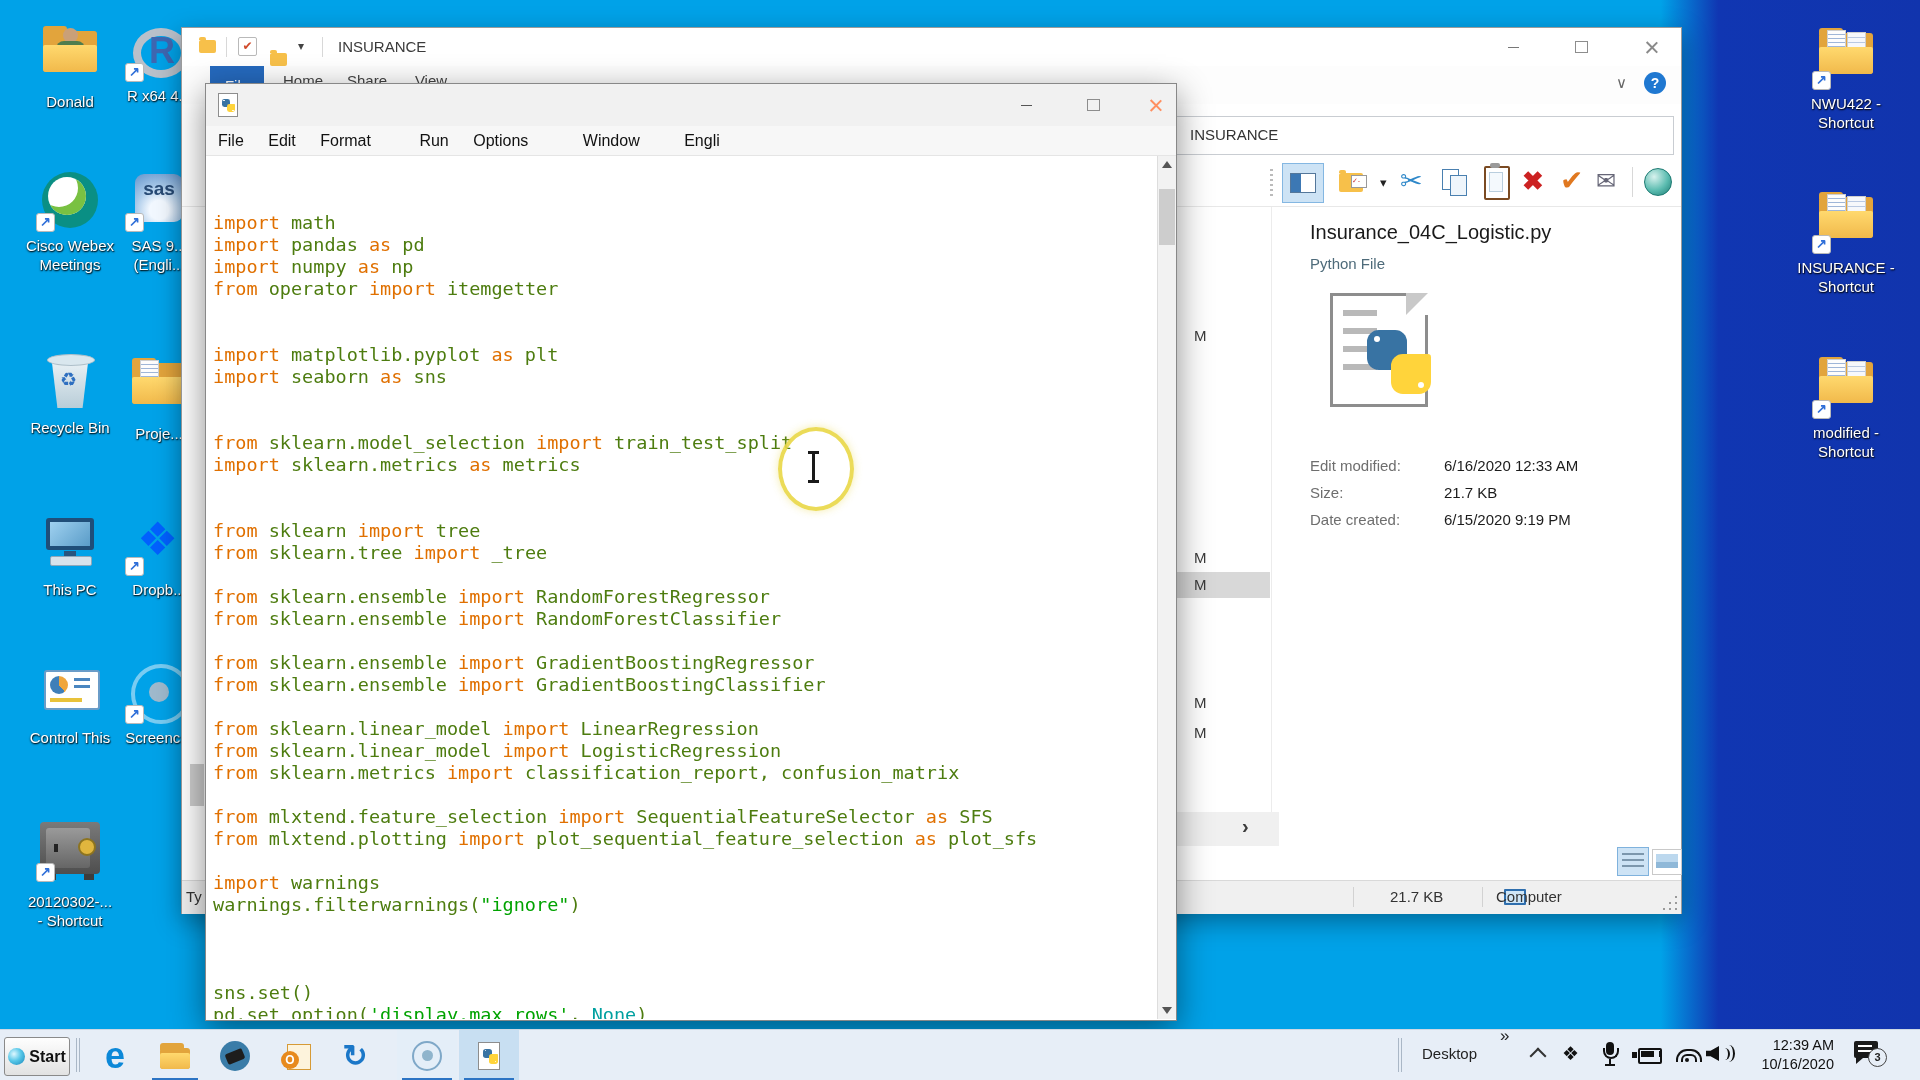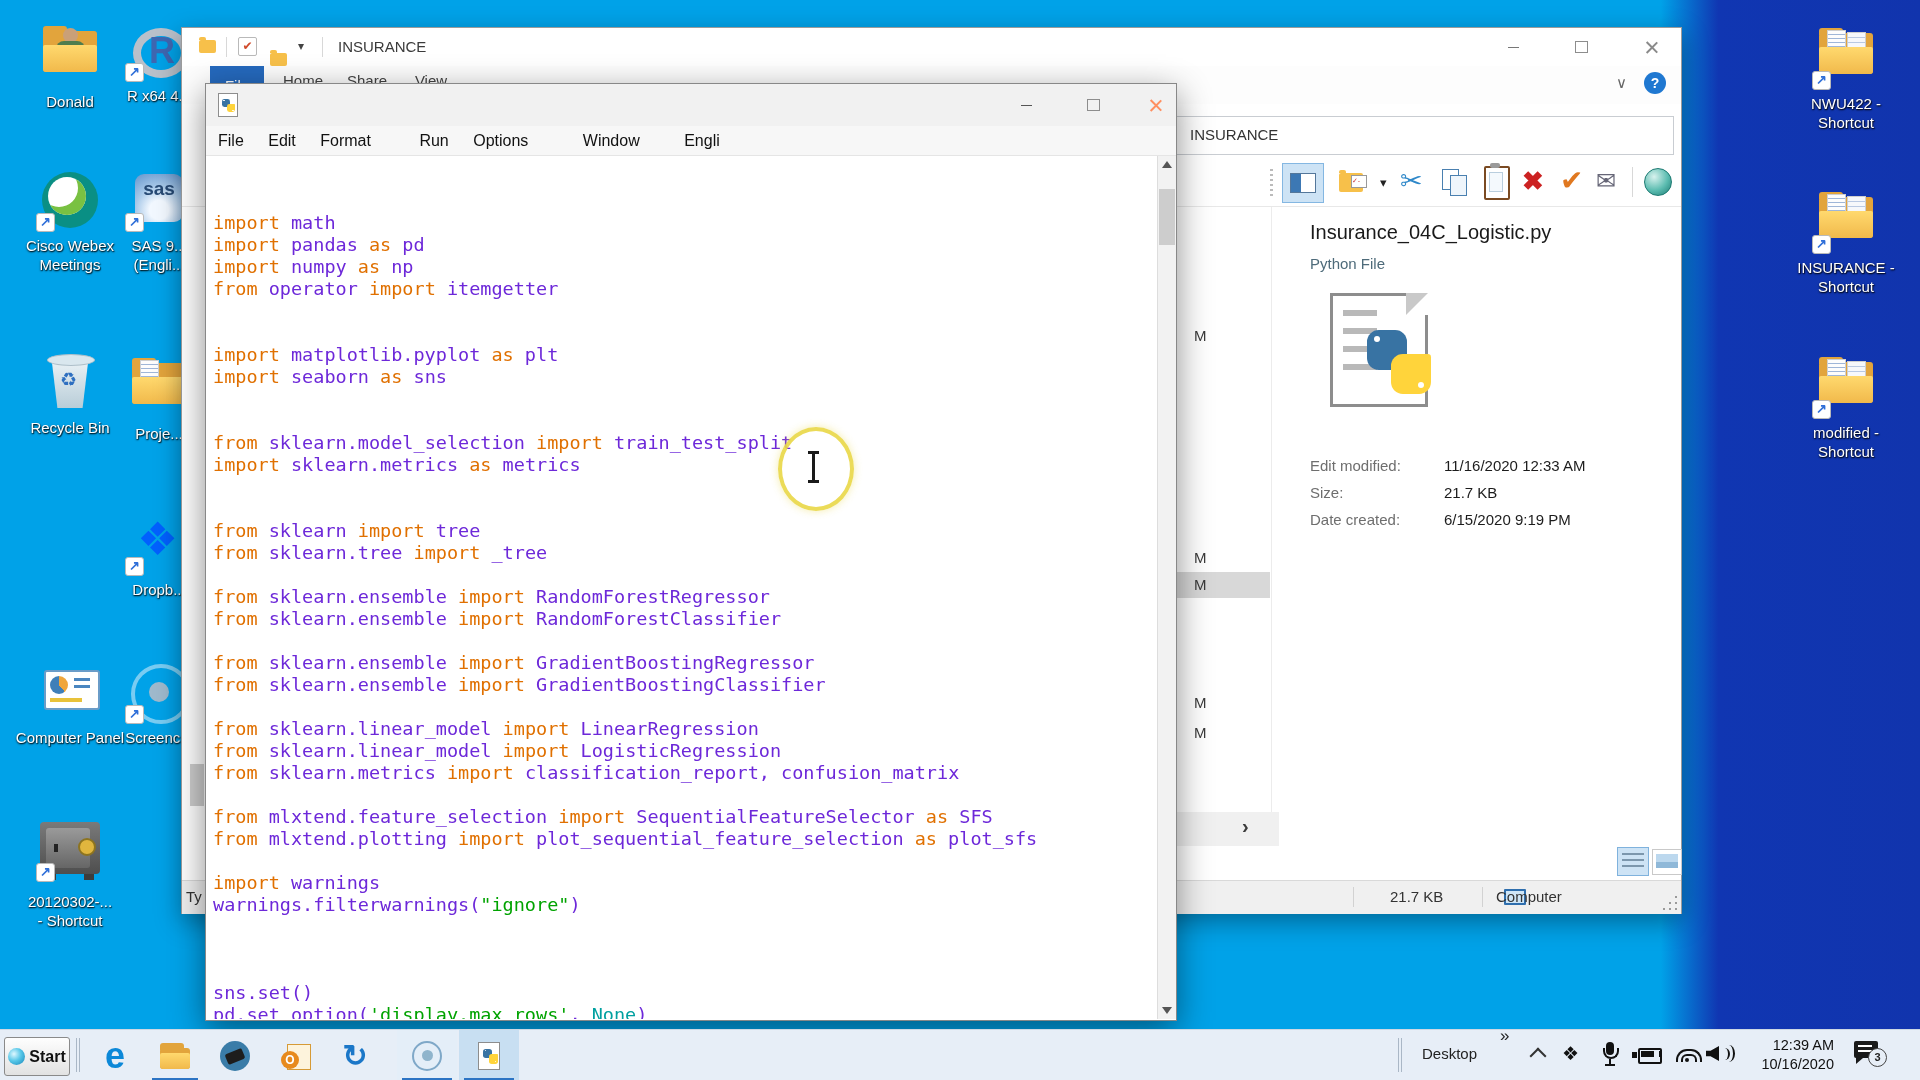--- a/index.html
+++ b/index.html
@@ -69,21 +69,21 @@
   .pylogo .py{position:absolute;right:0;bottom:0;width:62%;height:62%;background:#ffd43b;
     border-radius:30% 8% 30% 30%;}
   .pylogo .py:after{content:"";position:absolute;right:18%;bottom:14%;width:16%;height:16%;background:#fff;border-radius:50%;}
 
   
   .i-title{font-size:15px;color:#1c1c1c;white-space:nowrap;}
   .menu-item{display:inline-block;padding:0 10px;font-size:16px;color:#111;line-height:30px;}
   #code{margin:0;padding:12px 0 0 7px;font-family:"DejaVu Sans Mono",monospace;
     font-size:18.5px;line-height:22px;}
   .cl{height:22px;white-space:pre;}
-  .t-k{color:#e07000;} .t-p{color:#6d28d9;} .t-s{color:#00a300;} .t-n{color:#00a0a0;}
+  .t-k{color:#e07000;} .t-p{color:#4d7c0f;} .t-s{color:#00a300;} .t-n{color:#00a0a0;}
   .sbar{position:absolute;background:#f2f2f2;border-left:1px solid #ddd;}
   .sarrow{position:absolute;left:0;width:18px;height:17px;background:#f2f2f2;display:flex;align-items:center;justify-content:center;}
   .tri-up{width:0;height:0;border-left:5px solid transparent;border-right:5px solid transparent;border-bottom:7px solid #555;}
   .tri-dn{width:0;height:0;border-left:5px solid transparent;border-right:5px solid transparent;border-top:7px solid #555;}
   .thumb{position:absolute;left:1px;width:16px;background:#cdcdcd;}
 
   
   .taskbar{position:absolute;left:0;top:1029px;width:1920px;height:51px;background:#e7eef7;
     border-top:1px solid #cdd8e4;z-index:40;}
   .tile{position:absolute;top:0;height:51px;width:60px;display:flex;align-items:center;justify-content:center;}
@@ -163,38 +163,47 @@
     <div class="art">
       <div class="fold" style="margin:6px auto 0;">
         <div class="fb"></div>
         <div class="pap"></div>
         <div class="ff"></div>
       </div>
     </div>
     <div class="lbl"><span>Proje...</span></div>
   </div>
 
+  <div class="dicon" style="left:10px;top:514px;">
+    <div class="art">
+      <div style="position:absolute;left:8px;top:4px;width:48px;height:32px;background:#1f4e79;border-radius:3px;"></div>
+      <div style="position:absolute;left:12px;top:8px;width:40px;height:24px;background:linear-gradient(135deg,#9fd1f0,#5a9cc8);"></div>
+      <div style="position:absolute;left:26px;top:37px;width:12px;height:5px;background:#27567f;"></div>
+      <div style="position:absolute;left:12px;top:42px;width:40px;height:8px;background:#d7e3ec;border:1px solid #8fa8ba;border-radius:2px;"></div>
+    </div>
+    <div class="lbl"><span>This PC</span></div>
+  </div>
 
   <div class="dicon" style="left:99px;top:514px;z-index:2;">
     <div class="art">
       <div style="position:absolute;left:10px;top:-2px;font-size:46px;color:#0061fe;">❖</div>
       <span class="scarrow">↗</span>
     </div>
     <div class="lbl"><span>Dropb...</span></div>
   </div>
 
   <div class="dicon" style="left:10px;top:662px;">
     <div class="art">
       <div style="position:absolute;left:6px;top:8px;width:52px;height:36px;background:#fff;border:2px solid #6a9cc8;border-radius:3px;"></div>
       <div style="position:absolute;left:12px;top:14px;width:18px;height:18px;border-radius:50%;background:conic-gradient(#f0a63c 0 140deg,#3f7fb8 140deg 360deg);"></div>
       <div style="position:absolute;left:36px;top:16px;width:16px;height:3px;background:#4a86c0;"></div>
       <div style="position:absolute;left:36px;top:23px;width:16px;height:3px;background:#4a86c0;"></div>
       <div style="position:absolute;left:12px;top:36px;width:32px;height:4px;background:#e8c23a;"></div>
     </div>
-    <div class="lbl"><span>Computer Panel</span></div>
+    <div class="lbl"><span>Control This</span></div>
   </div>
 
   <div class="dicon" style="left:99px;top:662px;z-index:2;">
     <div class="art">
       <div style="position:absolute;left:4px;top:2px;width:52px;height:52px;border-radius:50%;border:4px solid rgba(220,238,250,.55);"></div>
       <div style="position:absolute;left:22px;top:20px;width:20px;height:20px;border-radius:50%;background:#9fb9cc;"></div>
       <span class="scarrow">↗</span>
     </div>
     <div class="lbl"><span>Screenc...</span></div>
   </div>
@@ -353,21 +362,21 @@
         <div class="abs" style="left:1128px;top:48px;font-size:15px;color:#4e6b7a;">Python File</div>
         <div class="abs pydoc" style="left:1148px;top:86px;width:92px;height:108px;">
           <div class="foldc"></div>
           <div class="lines"></div>
           <div class="pylogo" style="left:34px;top:34px;width:64px;height:64px;">
             <div class="pb"></div>
               <div class="py"></div>
           </div>
         </div>
         <div class="abs dp-label" style="left:1128px;top:250px;">Edit modified:</div>
-        <div class="abs dp-value" style="left:1262px;top:250px;">11/16/2020 12:33 AM</div>
+        <div class="abs dp-value" style="left:1262px;top:250px;">6/16/2020 12:33 AM</div>
         <div class="abs dp-label" style="left:1128px;top:277px;">Size:</div>
         <div class="abs dp-value" style="left:1262px;top:277px;">21.7 KB</div>
         <div class="abs dp-label" style="left:1128px;top:304px;">Date created:</div>
         <div class="abs dp-value" style="left:1262px;top:304px;">6/15/2020 9:19 PM</div>
       </div>
 
       <div class="abs" style="left:1435px;top:640px;width:30px;height:27px;background:#cde3f5;border:1px solid #7fb2dd;">
         <div style="margin:5px 4px;height:15px;background:repeating-linear-gradient(#7c97ad 0 2px,transparent 2px 6px);"></div>
       </div>
       <div class="abs" style="left:1470px;top:642px;width:28px;height:24px;border:1px solid #c9c9c9;background:#fff;">

